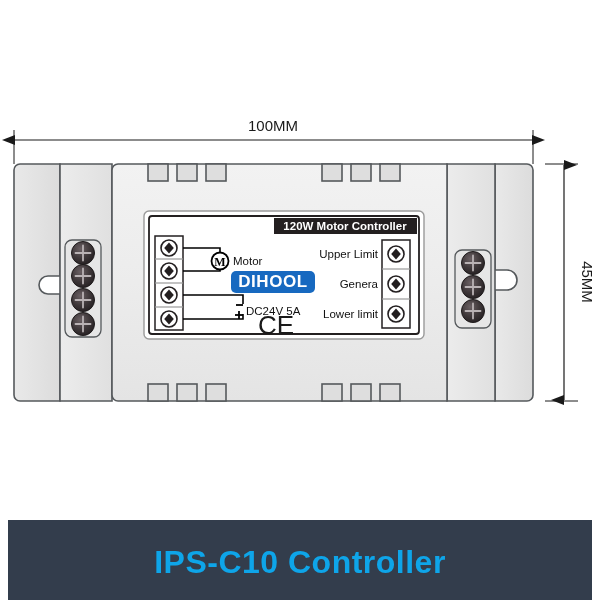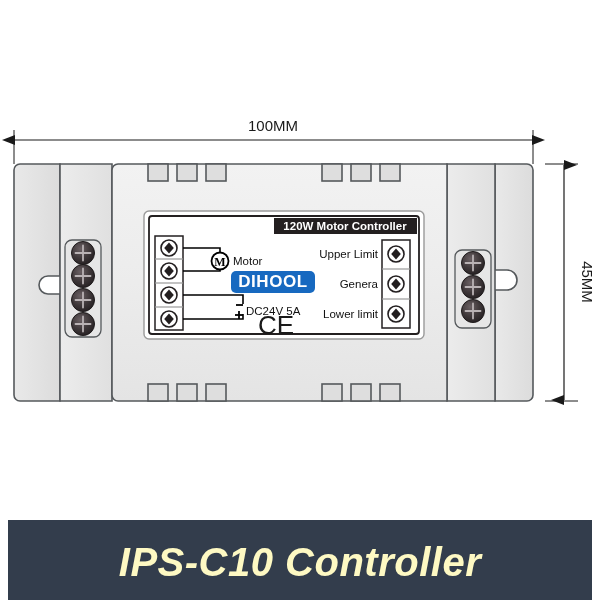--- a/index.html
+++ b/index.html
@@ -39,28 +39,27 @@
     top: 508px;
     width: 584px;
     height: 84px;
     background: #333d4c;
     display: flex;
     align-items: center;
     justify-content: center;
     box-sizing: border-box;
   }
   #title-bar .title-text {
-    color: #fef9c3;
+    color: #0ea5e9;
     font-family: "Liberation Sans", sans-serif;
     font-weight: bold;
-    font-size: 40px;
+    font-size: 32px;
     letter-spacing: 0.5px;
     line-height: 1;
     white-space: nowrap;
-    font-style: italic;
   }
 
   
   .dim-text {
     font-family: "Liberation Sans", sans-serif;
     font-size: 15px;
     fill: #1a1a1a;
   }
   .lbl {
     font-family: "Liberation Sans", sans-serif;

